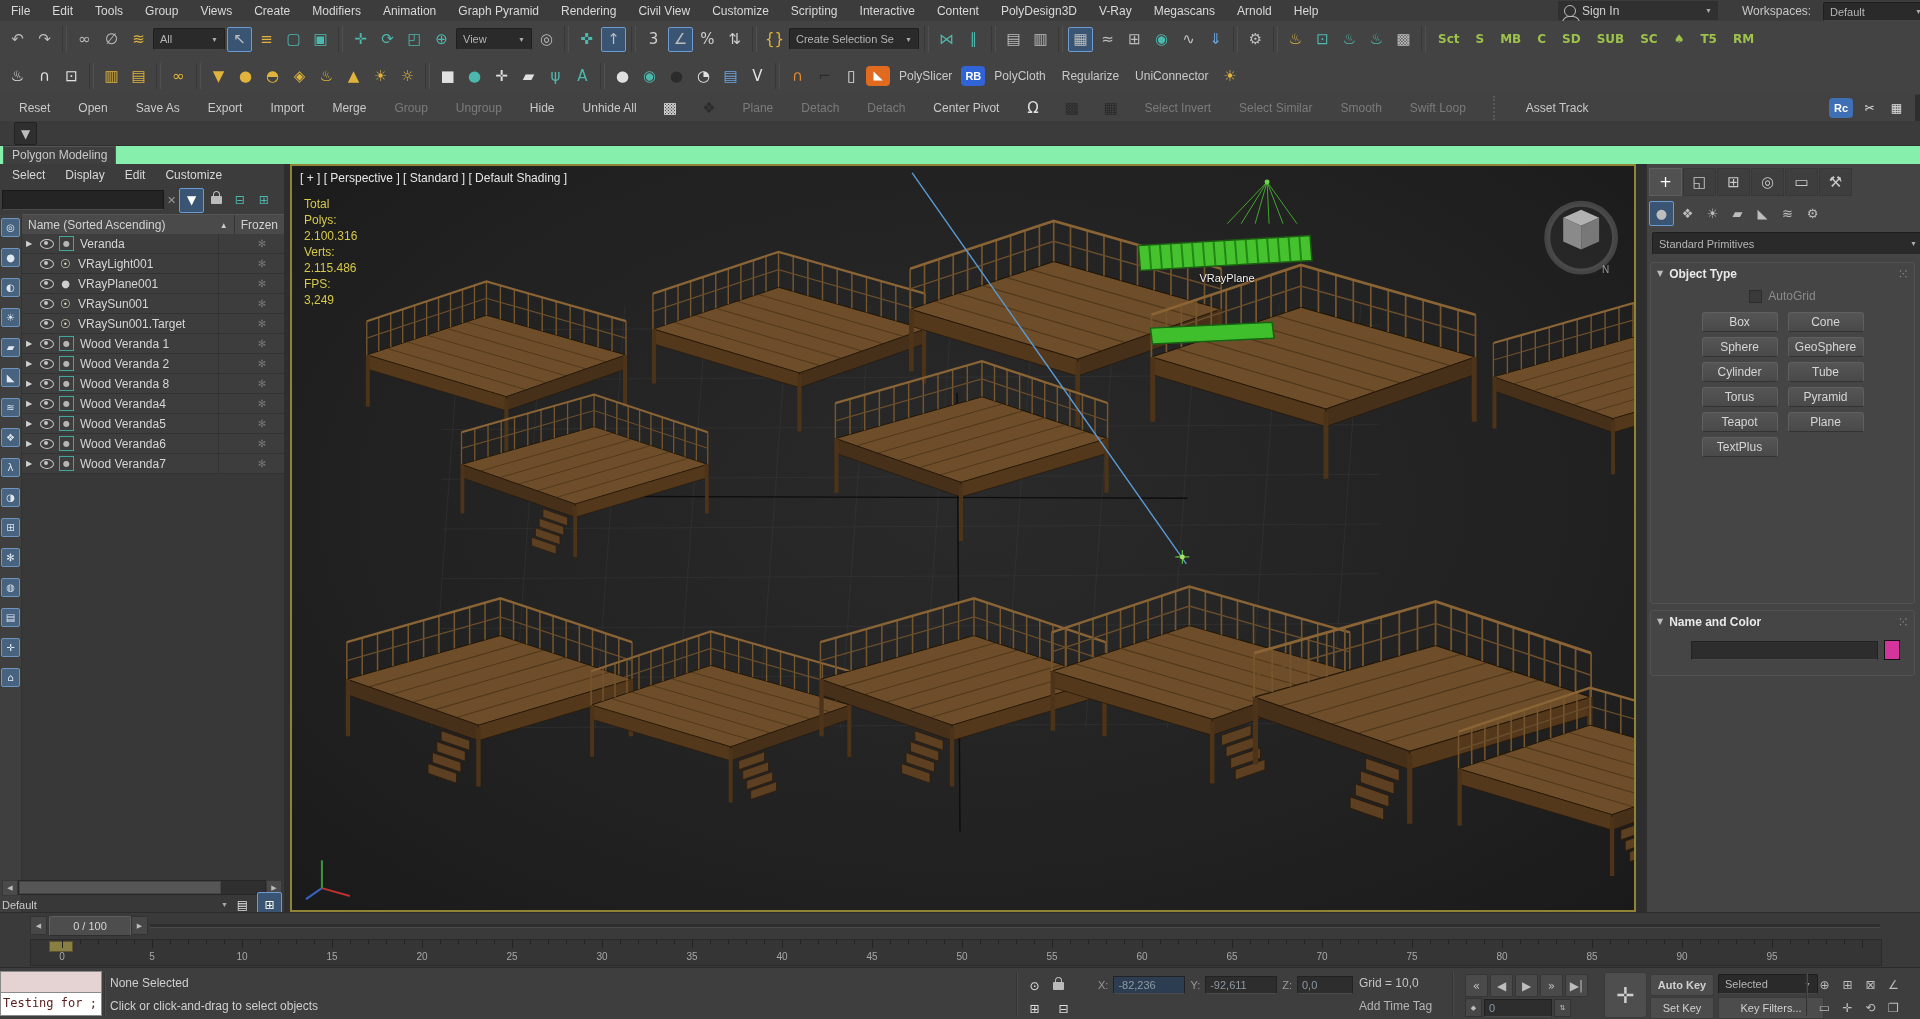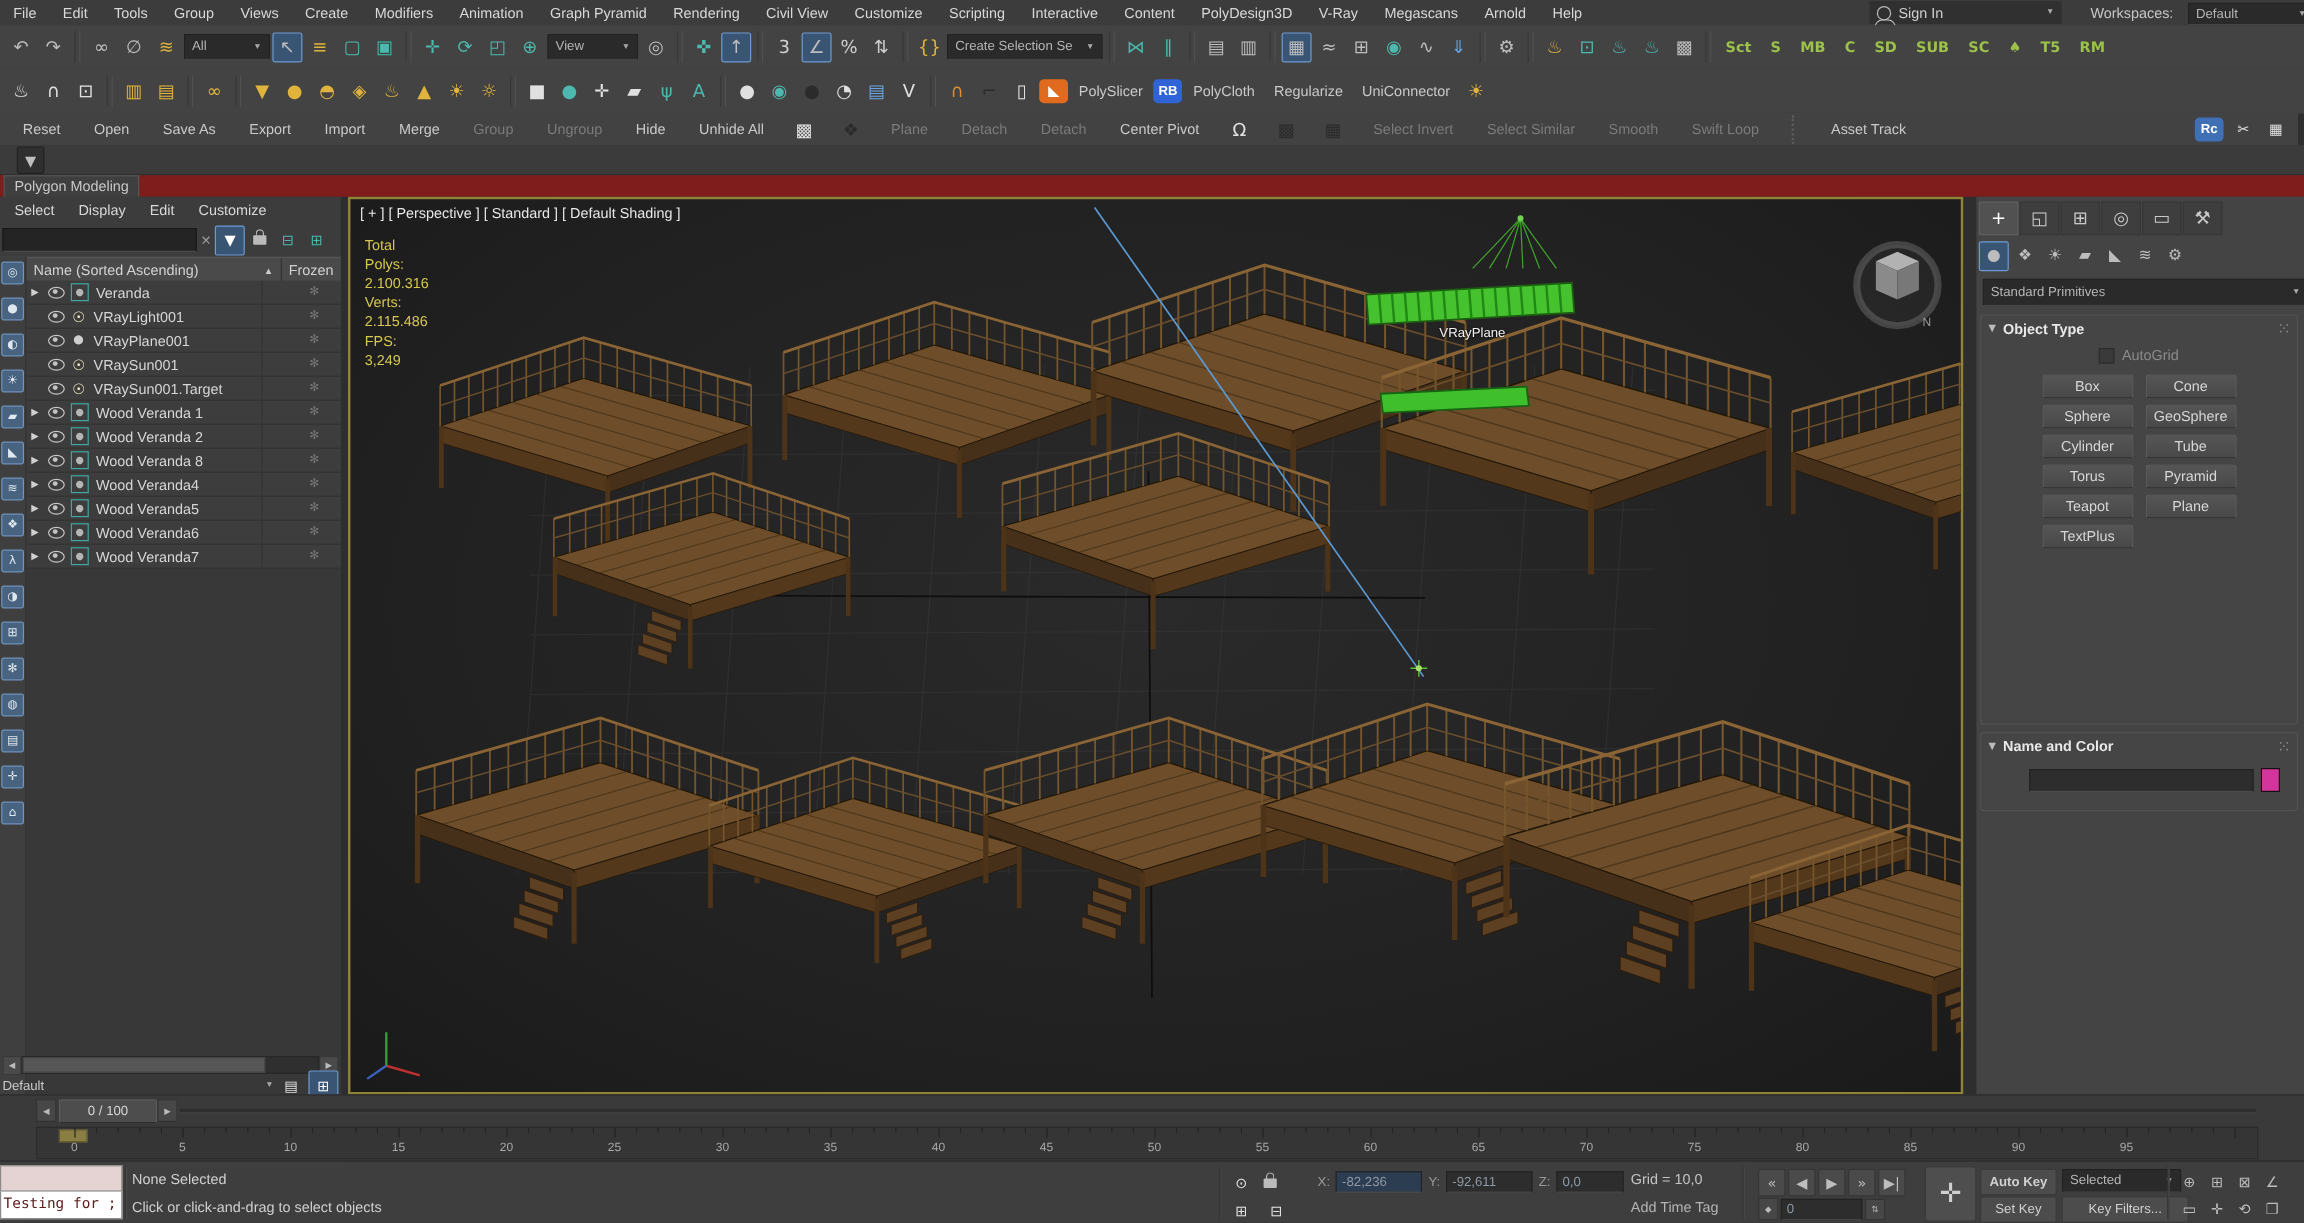--- a/index.html
+++ b/index.html
@@ -33,21 +33,21 @@
   .tbtn.dis{color:#7b7b7b;}
   .tbtn.green{color:#9dc24b;font-weight:bold;font-family:"DejaVu Sans",sans-serif;}
   .badge{min-width:20px;height:20px;border-radius:4px;display:flex;align-items:center;justify-content:center;font-weight:bold;font-size:11px;color:#fff;flex:0 0 auto;padding:0 2px;}
   .badge.bluebg{background:#2f63d6;}
   .badge.orangebg{background:#e06a1e;}
   .badge.rcbg{background:#3f6fb5;}
   
   #ribbontabs{left:0;top:121px;width:1920px;height:24px;background:#3b3b3b;display:flex;align-items:flex-end;padding-left:6px;border-bottom:1px solid #2f2f2f;}
   .rtab{padding:3px 18px;color:#9a9a9a;font-size:12px;}
   .rtab.on{background:#474747;border:1px solid #5a5a5a;border-bottom:none;color:#e2e2e2;}
-  #ribbonpanel{left:0;top:146px;width:1920px;height:18px;background:#7f1d1d;}
+  #ribbonpanel{left:0;top:146px;width:1920px;height:18px;background:#86efac;}
   #polytab{left:3px;top:0;height:18px;background:#3f3f3f;border:1px solid #555;border-bottom:none;padding:1px 8px;color:#c8c8c8;font-size:12px;}
   
   #leftpanel{left:0;top:164px;width:284px;height:748px;background:#3c3c3c;}
   #lmenus{left:2px;top:1px;height:20px;display:flex;align-items:center;}
   #lmenus .mitem{padding:0 10px;font-size:12px;}
   #searchrow{left:2px;top:23px;height:26px;display:flex;align-items:center;gap:3px;width:280px;}
   #searchinput{width:152px;height:18px;background:#242424;border:1px solid #191919;border-bottom-color:#4a4a4a;color:#ccc;padding:0 4px;font-size:11px;}
   #sxheader{left:0px;top:50px;width:284px;height:20px;background:#4a4a4a;border-top:1px solid #555;border-bottom:1px solid #2e2e2e;display:flex;align-items:center;}
   #sxheader .hname{margin-left:28px;color:#d2d2d2;}
   #sxheader .sort{margin-left:auto;font-size:8px;color:#ccc;padding-right:6px;}

